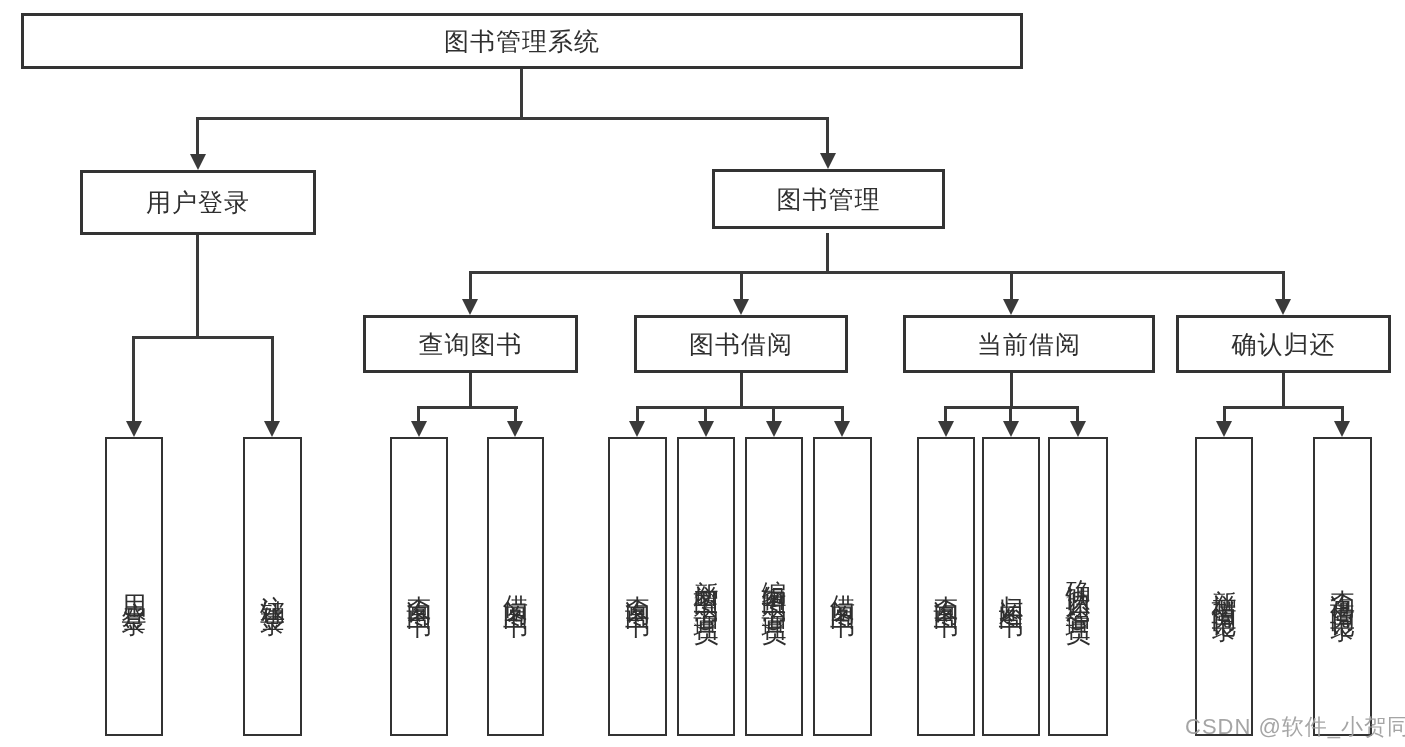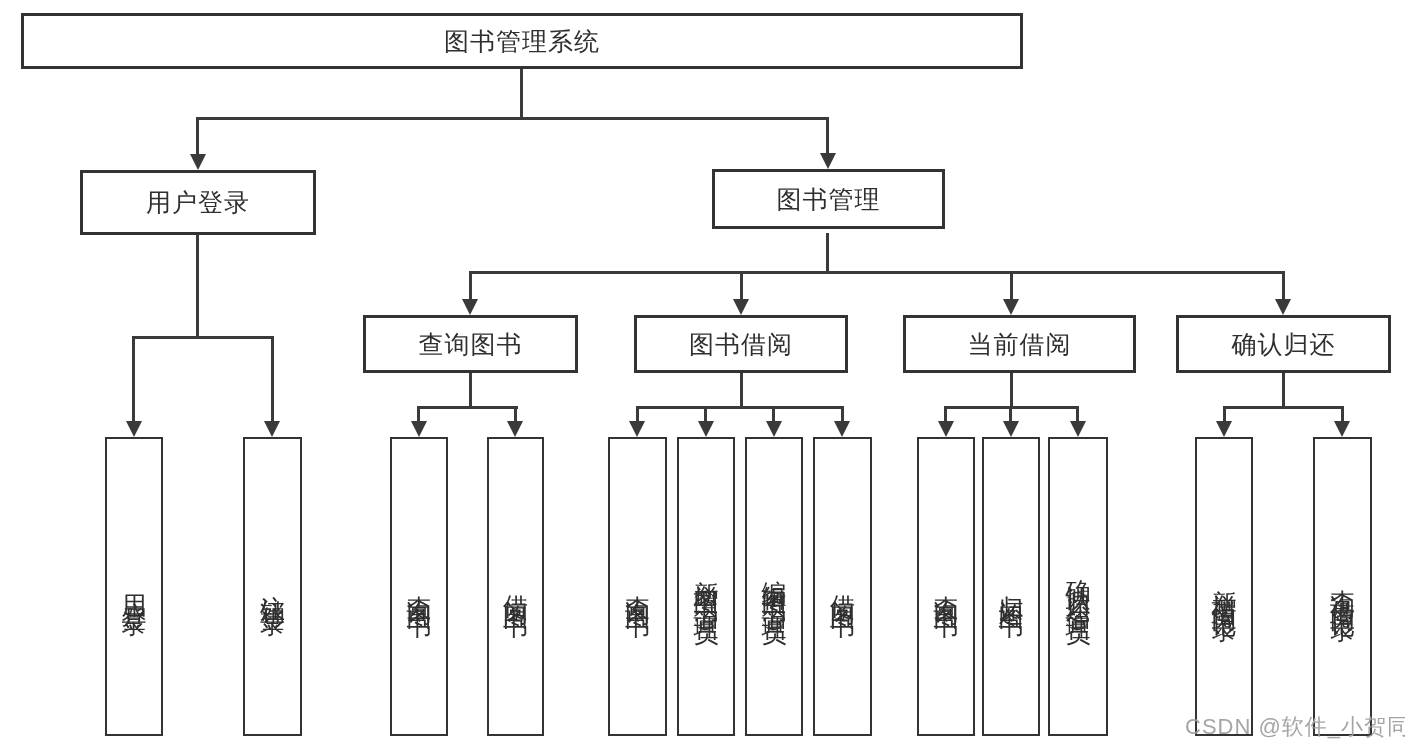--- a/index.html
+++ b/index.html
@@ -61,21 +61,21 @@
 
 <div id="canvas">
 
   <div class="box" style="left:21px; top:13px; width:1002px; height:56px;">图书管理系统</div>
 
   <div class="box" style="left:80px; top:170px; width:236px; height:65px;">用户登录</div>
   <div class="box" style="left:712px; top:169px; width:233px; height:60px;">图书管理</div>
 
   <div class="box" style="left:363px; top:315px; width:215px; height:58px;">查询图书</div>
   <div class="box" style="left:634px; top:315px; width:214px; height:58px;">图书借阅</div>
-  <div class="box" style="left:903px; top:315px; width:233px; height:58px;">当前借阅</div>
+  <div class="box" style="left:903px; top:315px; width:252px; height:58px;">当前借阅</div>
   <div class="box" style="left:1176px; top:315px; width:215px; height:58px;">确认归还</div>
 
   <div class="vbox" style="left:105px; top:437px; width:58px; height:299px;">
     <span>用户登录</span>
   </div>
   <div class="vbox" style="left:243px; top:437px; width:59px; height:299px;">
     <span>注销登录</span>
   </div>
 
   <div class="vbox" style="left:390px; top:437px; width:58px; height:299px;">

